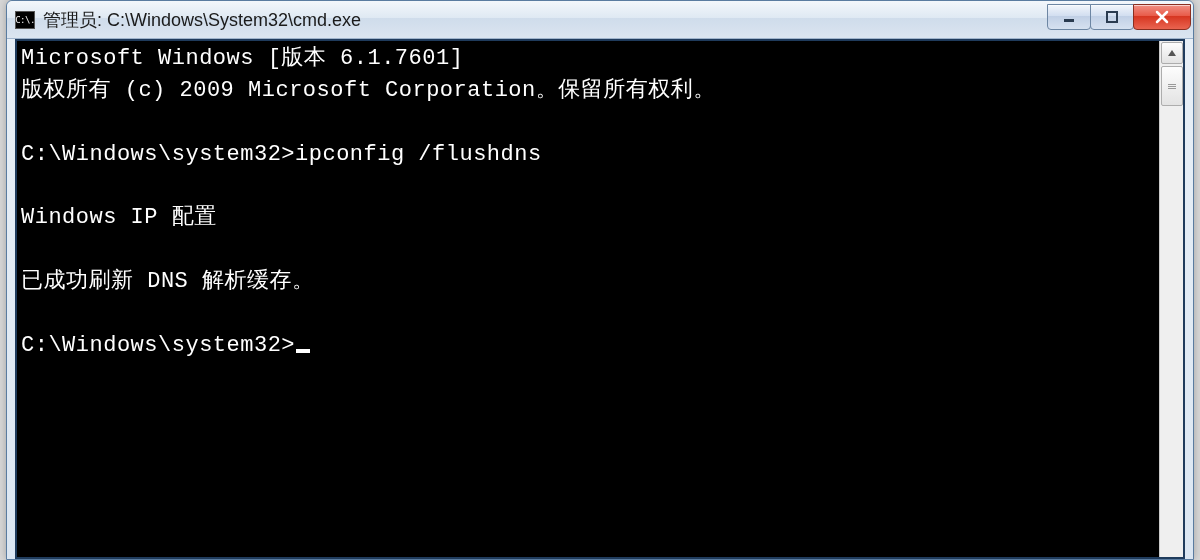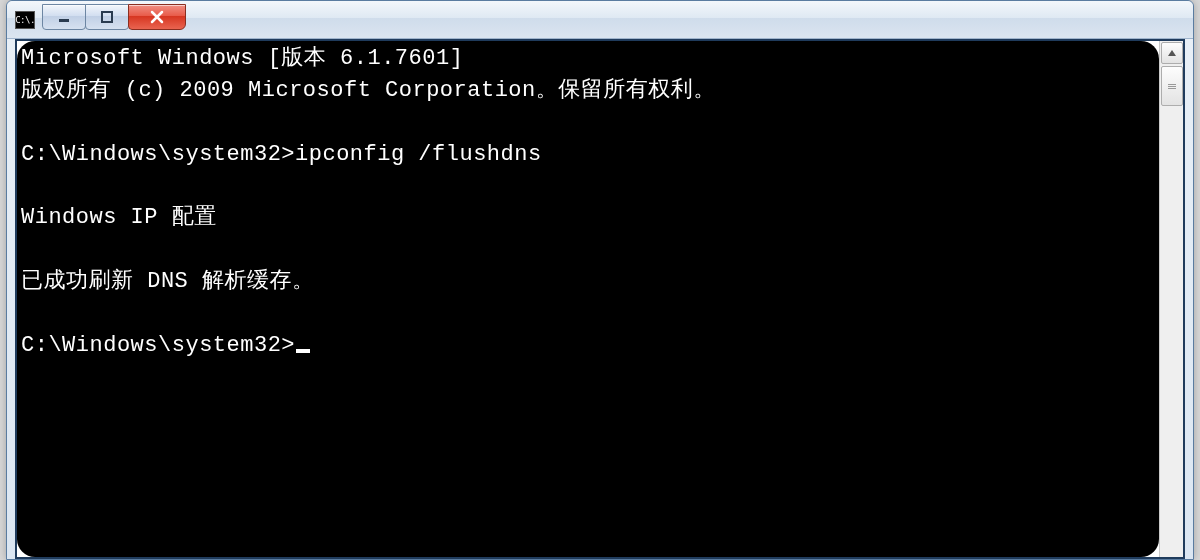--- a/index.html
+++ b/index.html
@@ -91,21 +91,20 @@
       background: #000;
       flex: 1;
       color: #fff;
       font-family: "NSimSun", "SimSun", "MS Gothic", "Consolas", "Courier New", monospace;
       font-size: 22px;
       line-height: 1.45;
       padding: 2px 2px 2px 4px;
       white-space: pre;
       overflow: hidden;
       letter-spacing: 0.5px;
-      border-radius: 18px;
     }
     .console .line { min-height: 1.45em; }
     .cursor {
       display: inline-block;
       width: 14px;
       height: 4px;
       background: #fff;
       margin-bottom: -2px;
       margin-left: 1px;
     }
@@ -130,20 +129,21 @@
       color: #555;
     }
     .sb-track { flex: 1; }
   </style>
 </head>
 <body>
 
 <div class="window">
   <div class="titlebar">
     <div class="app-icon">C:\.</div>
+    <div class="title-text">管理员: C:\Windows\System32\cmd.exe</div>
     <div class="window-controls">
       <div class="winbtn">
         <svg width="14" height="14" viewBox="0 0 14 14">
             <rect x="2" y="9" width="10" height="3" fill="currentColor"></rect>
           </svg>
       </div>
       <div class="winbtn">
         <svg width="14" height="14" viewBox="0 0 14 14">
             <rect x="2" y="2" width="10" height="10" fill="none" stroke="currentColor" stroke-width="2"></rect>
           </svg>

